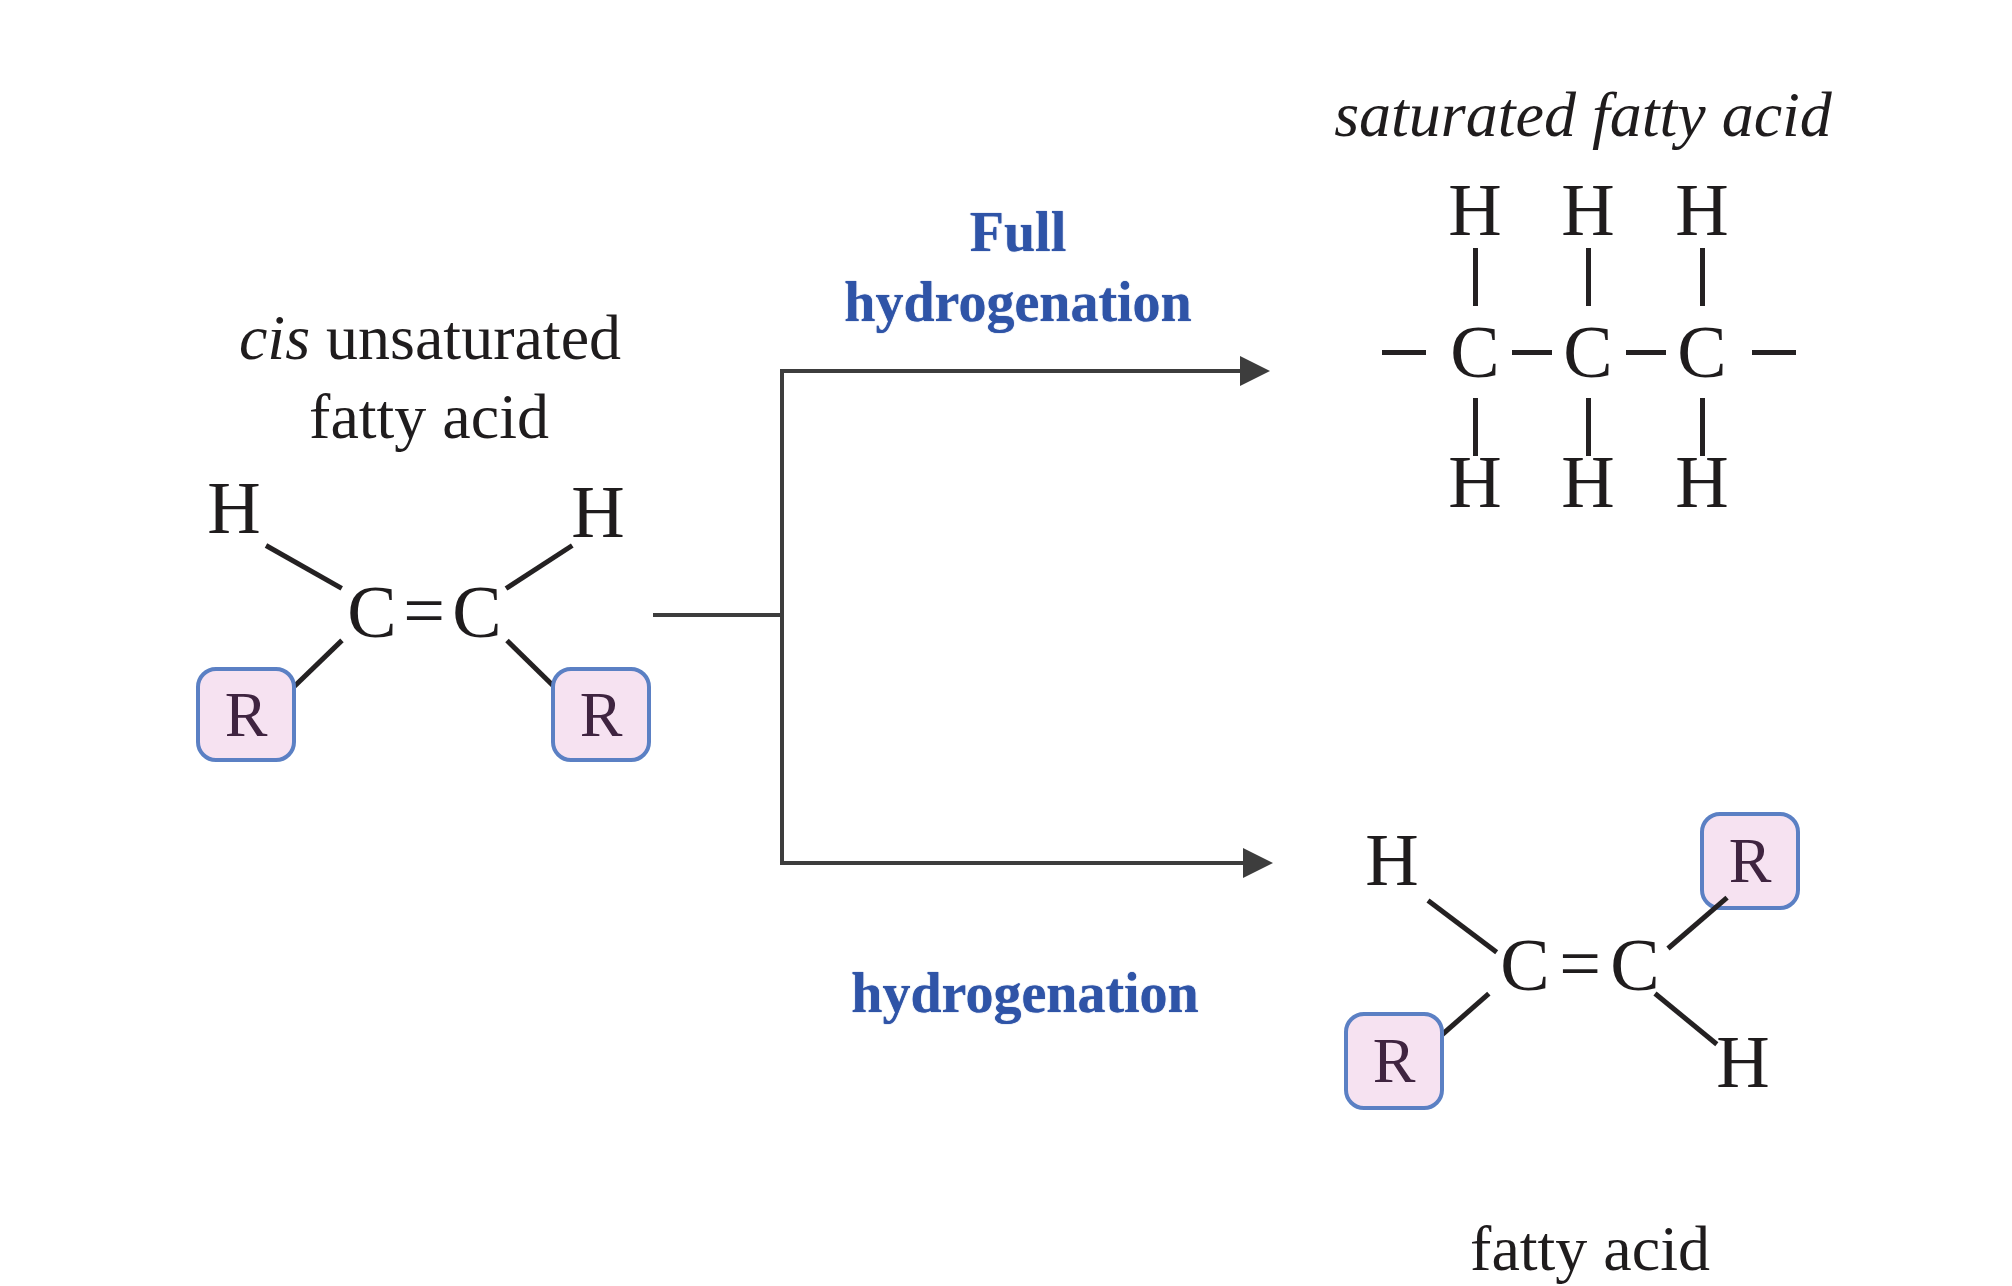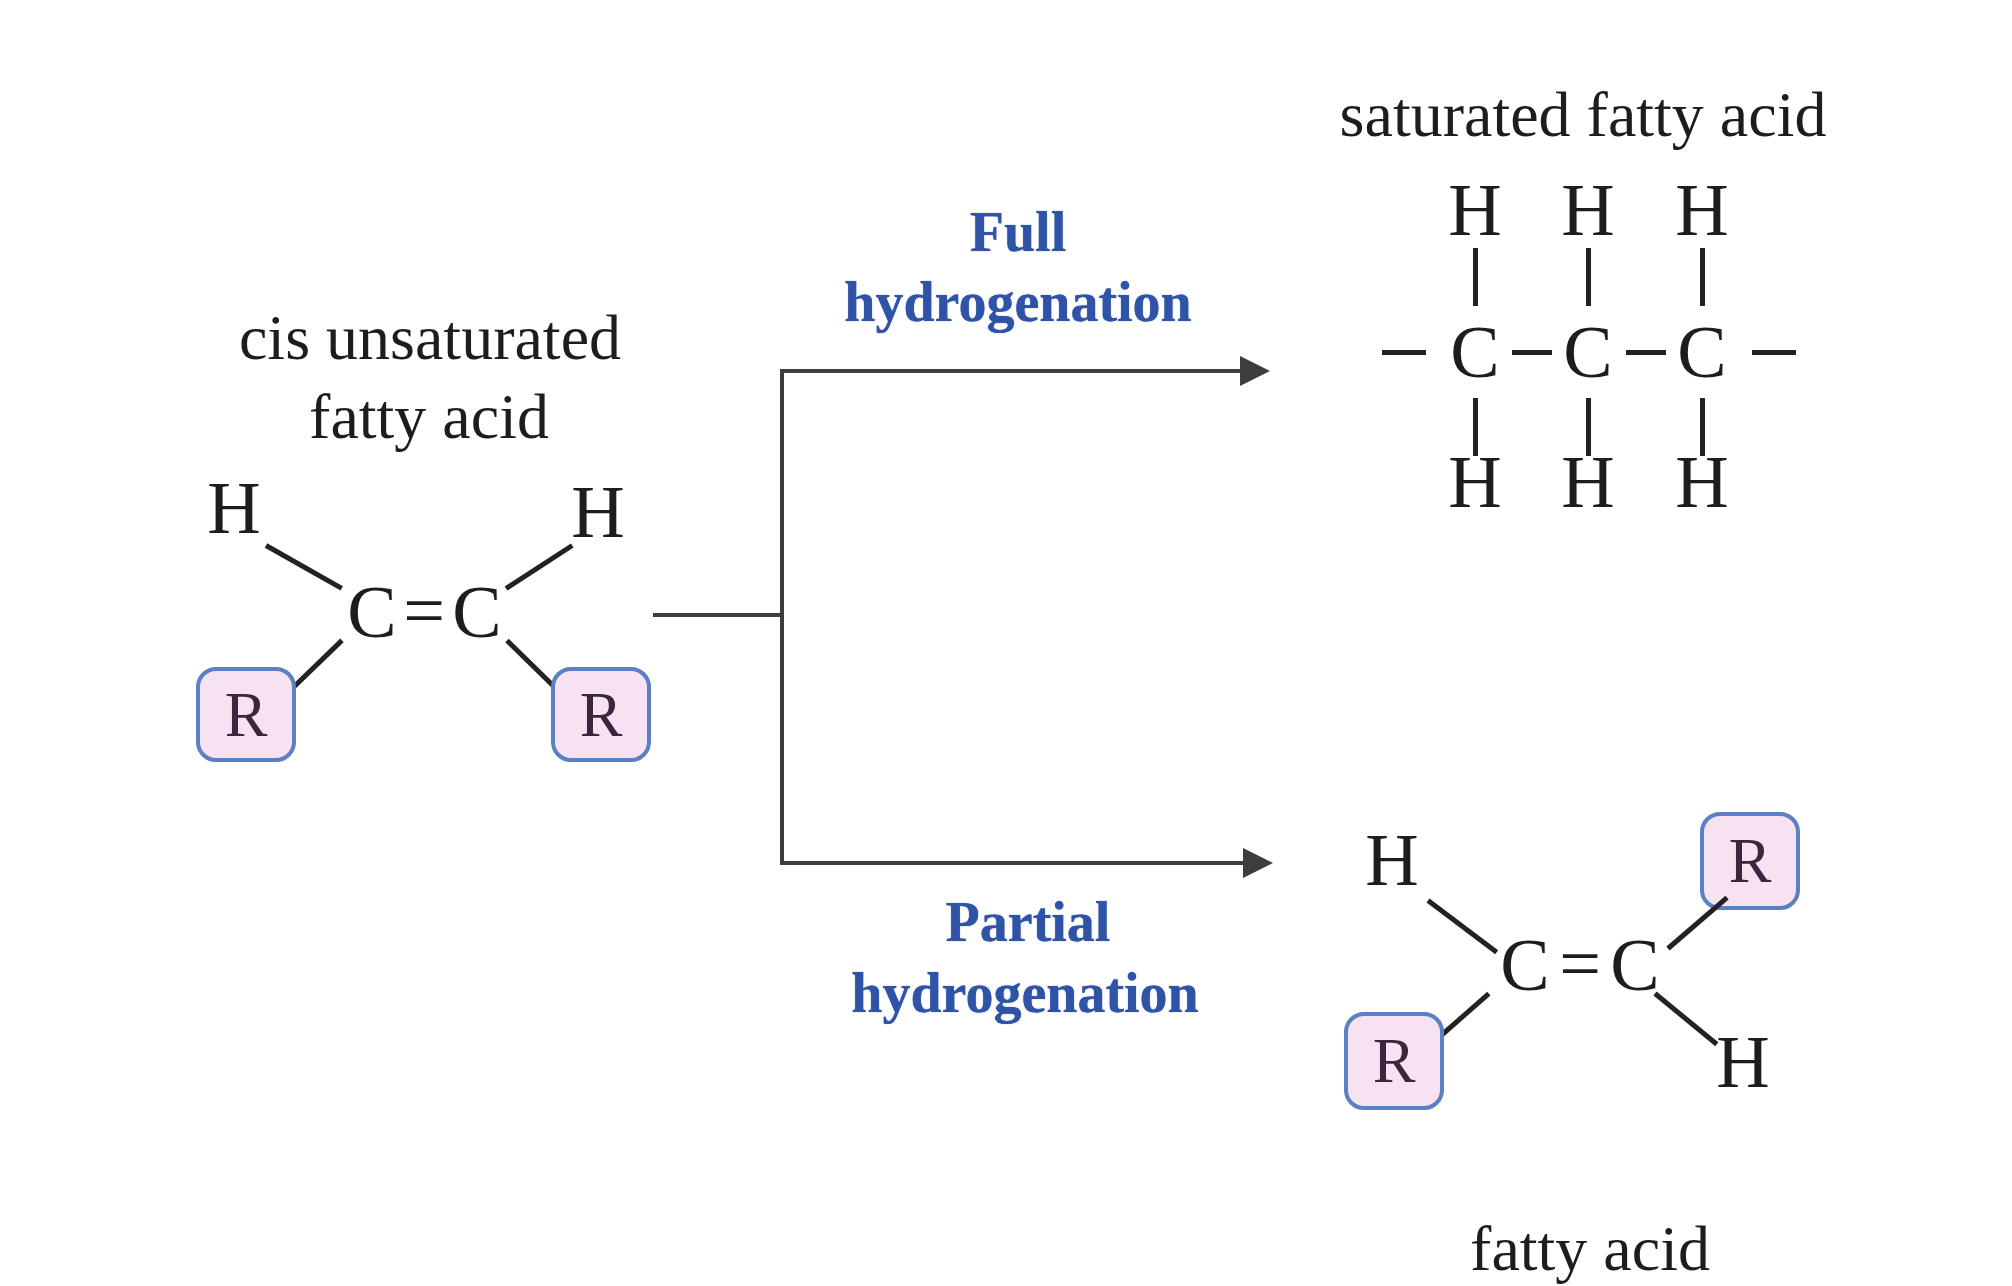--- a/index.html
+++ b/index.html
@@ -6,21 +6,21 @@
   #canvas{
     position:relative;
     width:2012px;height:1286px;
     background:var(--background,#fff);
     font-family:"Liberation Serif","DejaVu Serif",serif;
     overflow:hidden;
   }
   
   .ctr{position:absolute;transform:translate(-50%,-50%);white-space:nowrap;}
   .lbl{font-size:64px;color:var(--text,#1f1c1d);}
-  .lbl .it{}
+  .lbl .it{font-style:italic;}
   .atom{font-size:74px;color:var(--text,#1f1c1d);line-height:1;}
   .blue{font-size:56px;font-weight:bold;color:var(--blue-label,#2f54a7);
         text-shadow:0 0 1px var(--blue-label,#2f54a7);}
   
   .bond{position:absolute;height:5px;background:var(--bond,#242122);transform-origin:0 50%;}
   .vbond{position:absolute;width:5px;background:var(--bond,#242122);}
   
   .flow{position:absolute;background:var(--flow-line,#3d3d3d);}
   .ahead{position:absolute;width:0;height:0;border-style:solid;
          border-color:transparent transparent transparent var(--flow-line,#3d3d3d);
@@ -64,24 +64,23 @@
 
   <div class="flow" style="left:780px;top:369px;width:462px;height:4px;"></div>
   <div class="ahead" style="left:1240px;top:356px;"></div>
 
   <div class="flow" style="left:780px;top:861px;width:465px;height:4px;"></div>
   <div class="ahead" style="left:1243px;top:848px;"></div>
 
   <div class="ctr blue" style="left:1018px;top:232px;">Full</div>
   <div class="ctr blue" style="left:1018px;top:302px;">hydrogenation</div>
 
-  <div class="ctr blue" style="left:1028px;top:922px;">Partial</div>
   <div class="ctr blue" style="left:1025px;top:993px;">hydrogenation</div>
 
-  <div class="ctr lbl" style="left:1583px;top:115px;">saturated fatty acid</div>
+  <div class="ctr lbl" style="left:1583px;top:115px;font-style:italic;">saturated fatty acid</div>
 
   <div class="ctr atom" style="left:1475px;top:210px;">H</div>
   <div class="ctr atom" style="left:1588px;top:210px;">H</div>
   <div class="ctr atom" style="left:1702px;top:210px;">H</div>
 
   <div class="vbond" style="left:1473px;top:248px;height:58px;"></div>
   <div class="vbond" style="left:1586px;top:248px;height:58px;"></div>
   <div class="vbond" style="left:1700px;top:248px;height:58px;"></div>
 
   <div class="bond" style="left:1382px;top:350px;width:44px;"></div>

